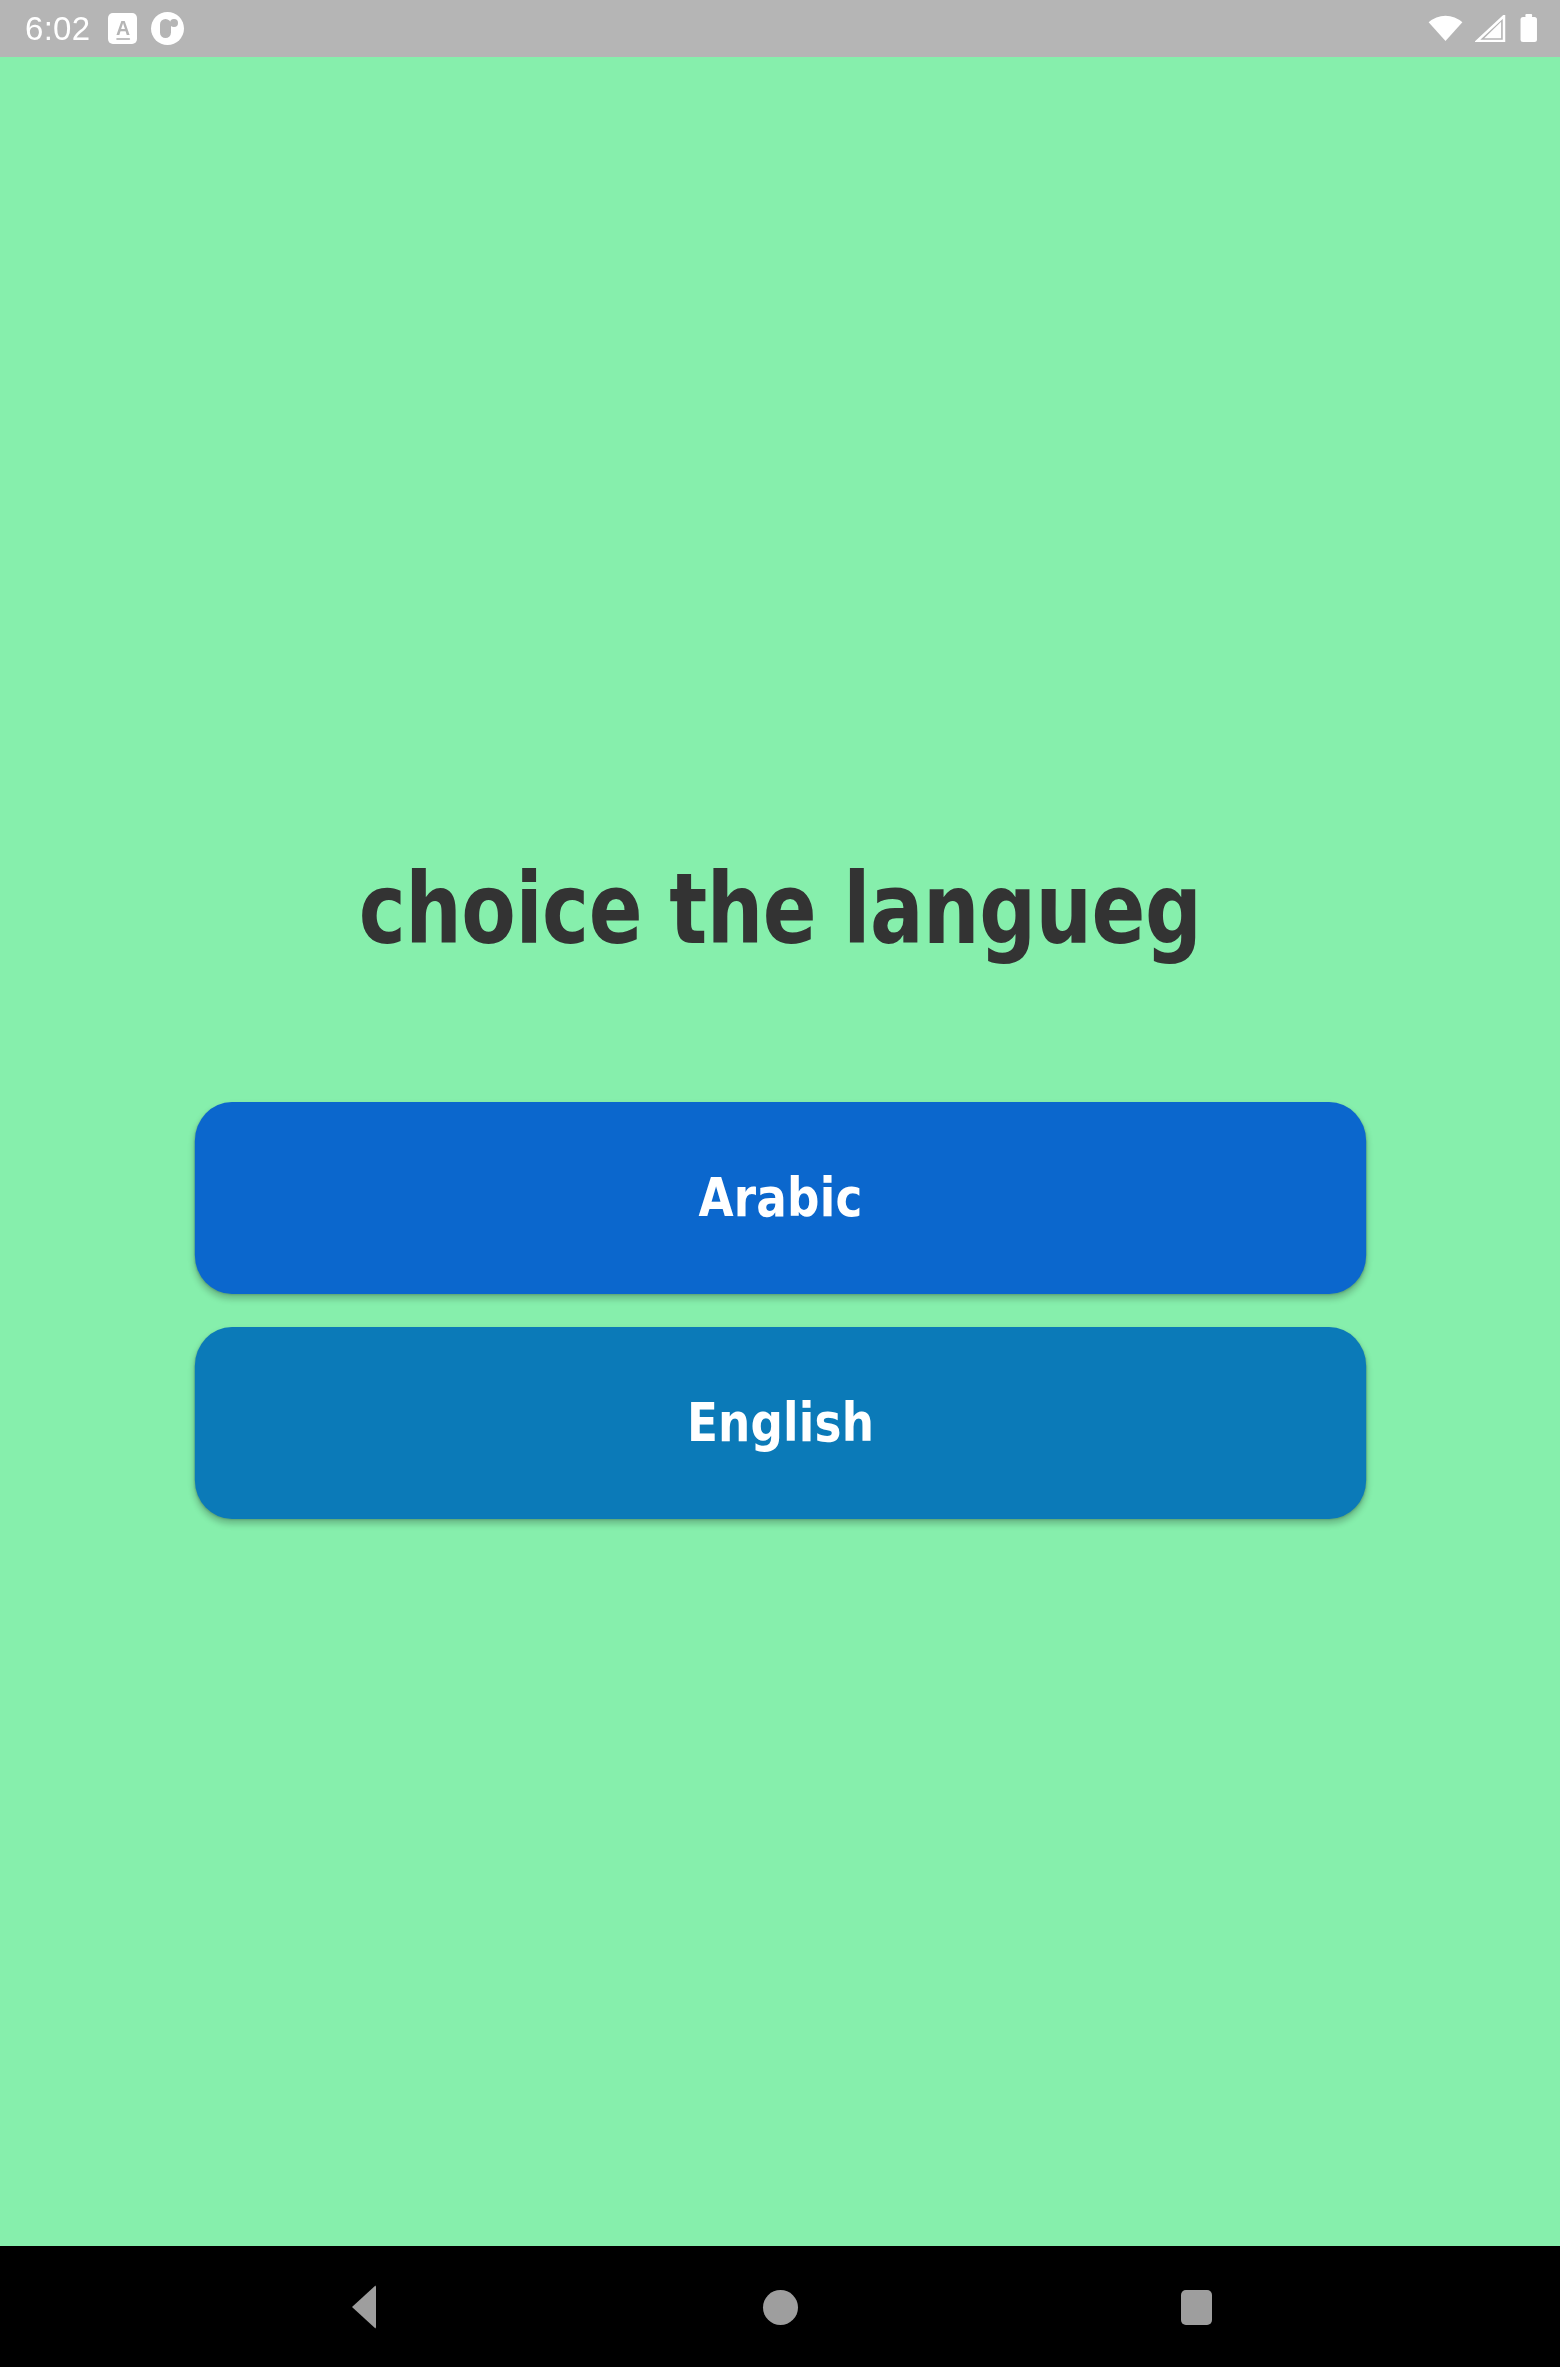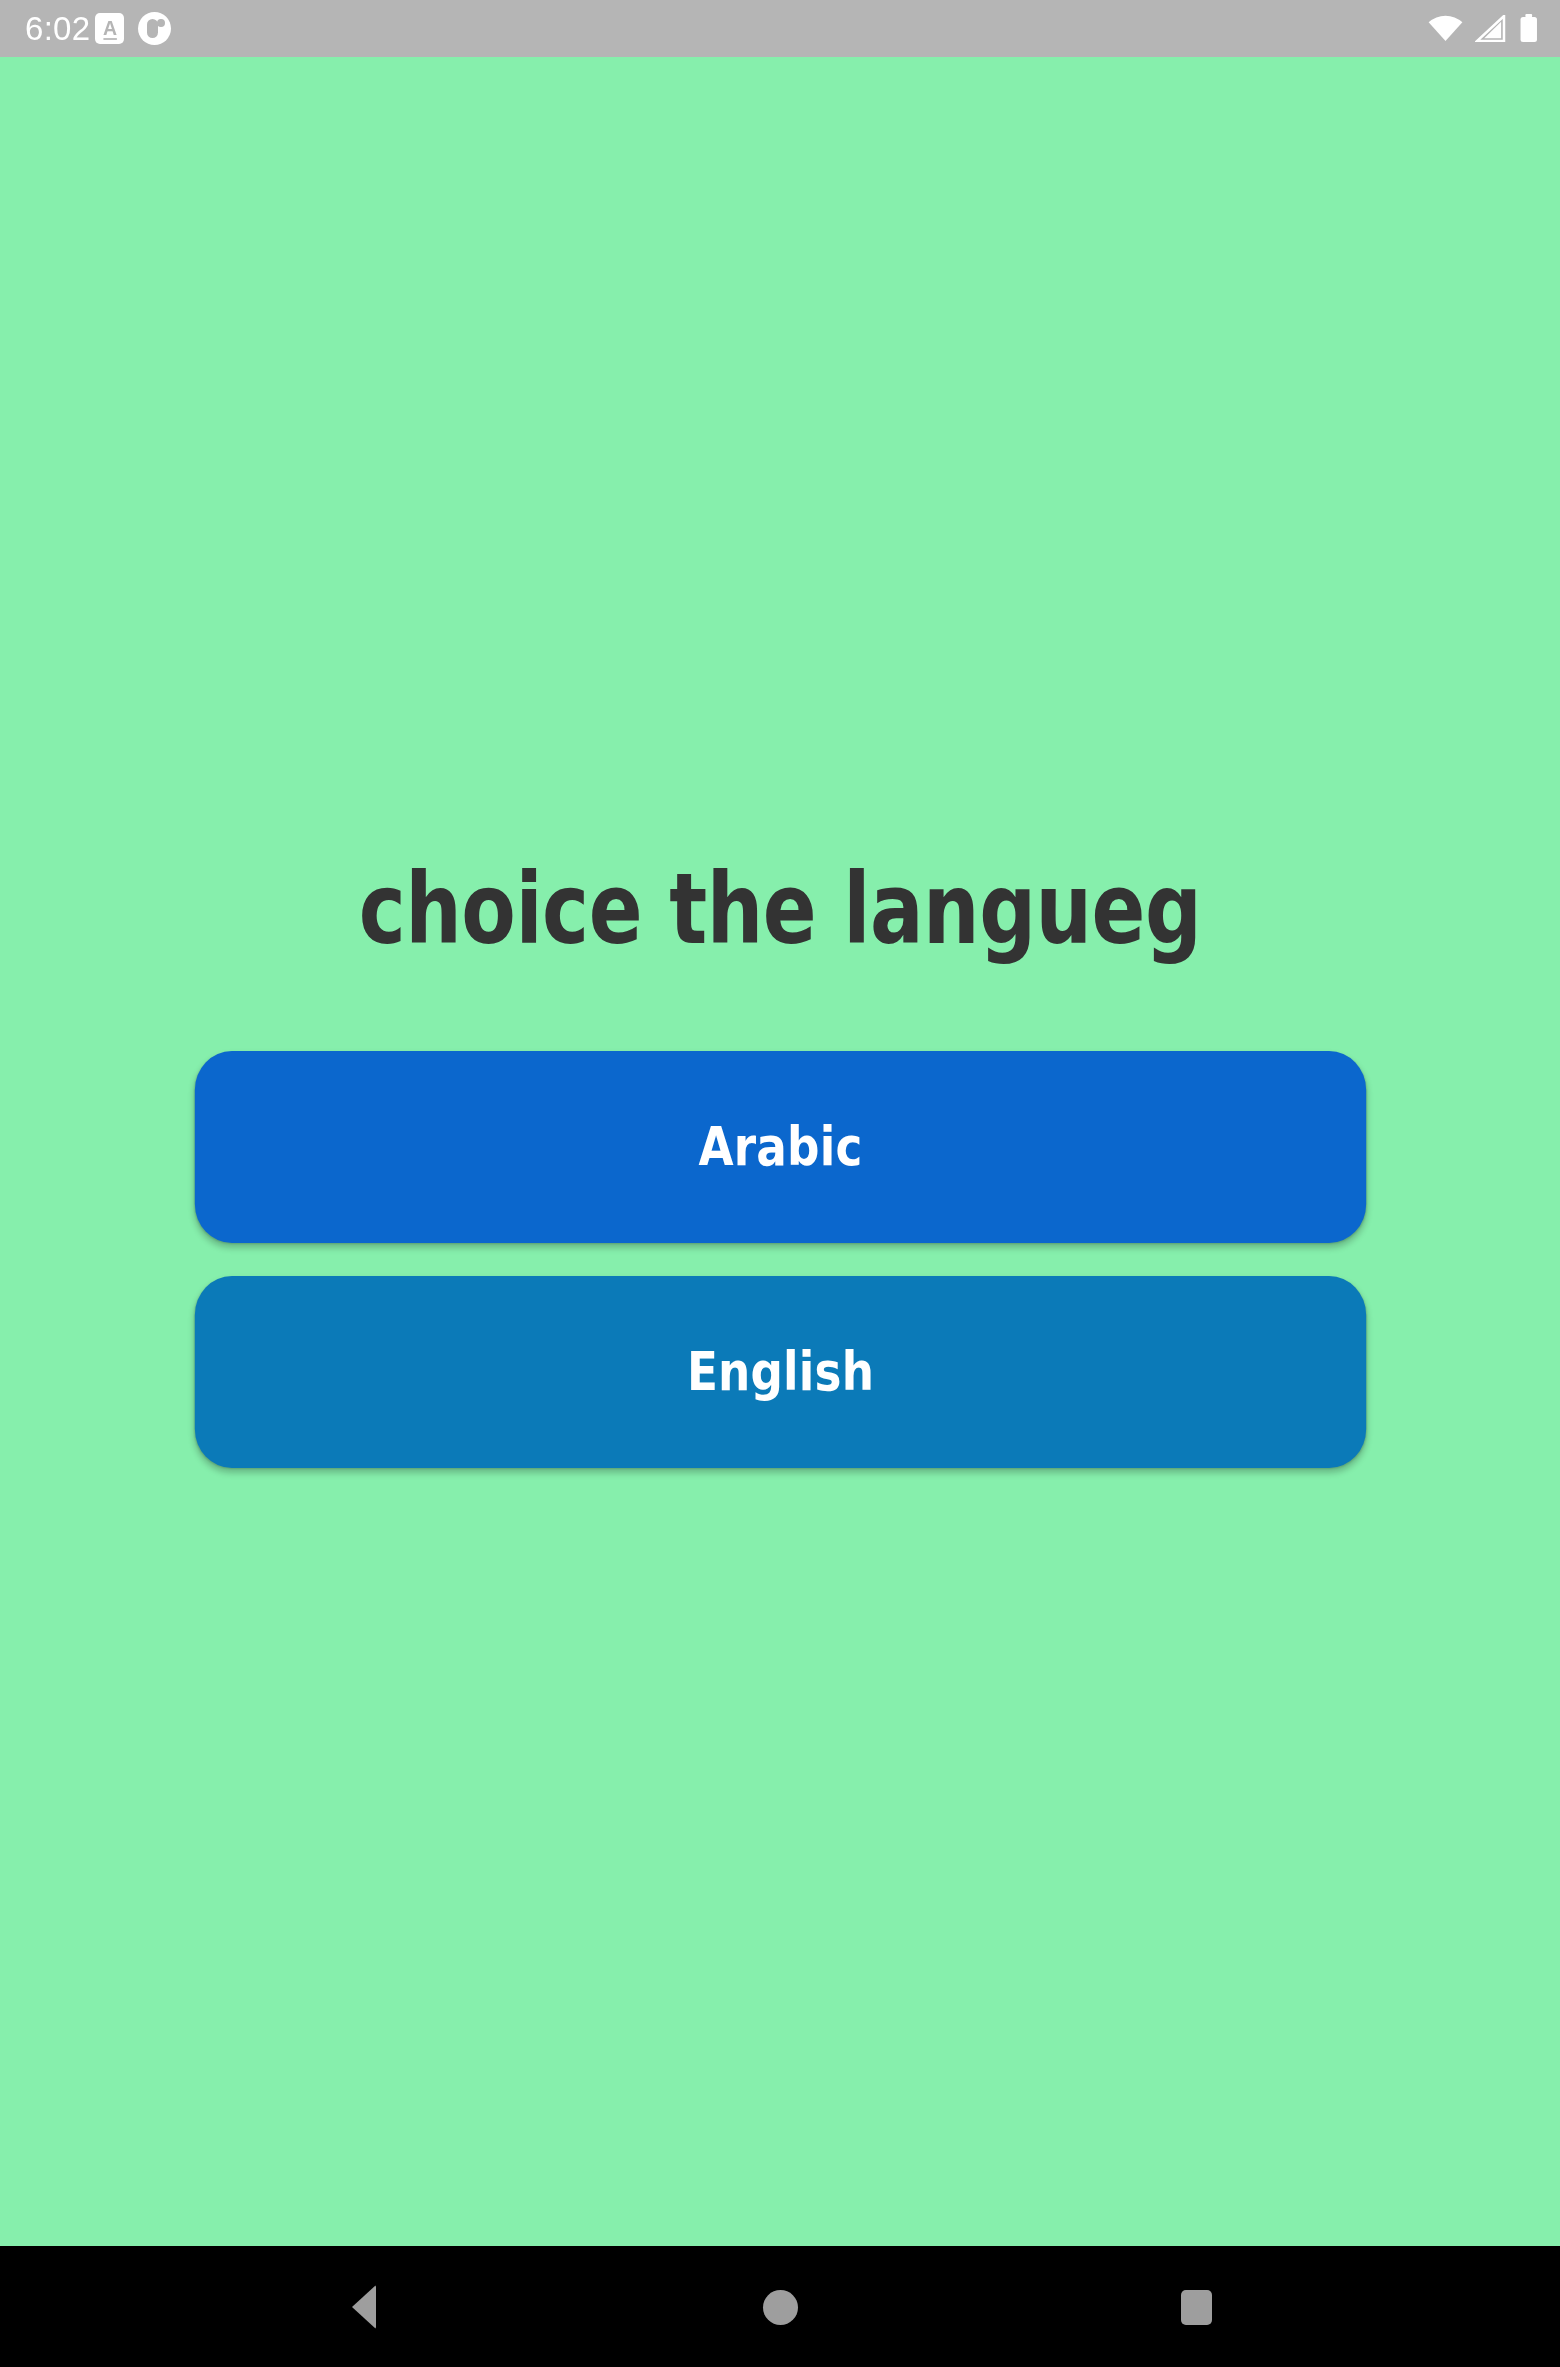--- a/index.html
+++ b/index.html
@@ -32,21 +32,21 @@
     background: #b5b5b5;
     display: flex;
     align-items: center;
     padding: 0 21.5px 0 25px;
     box-sizing: border-box;
     color: #ffffff;
   }
   .status-left {
     display: flex;
     align-items: center;
-    gap: 5px;
+    gap: 18px;
   }
   .status-clock {
     font-family: "Liberation Sans", sans-serif;
     font-size: 33px;
     line-height: 1;
     color: #ffffff;
     letter-spacing: 0.3px;
     font-weight: 400;
   }
   .status-notif-icons {
@@ -137,21 +137,21 @@
     font-weight: 700;
     color: #333333;
     letter-spacing: -0.5px;
     font-family: "DejaVu Sans Condensed", "Liberation Sans Narrow", "Liberation Sans", sans-serif;
     transform: scaleX(0.90);
     white-space: nowrap;
   }
 
   .lang-buttons {
     position: absolute;
-    top: 994px;
+    top: 1045px;
     left: 164px;
     width: 1233px;
   }
 
   .lang-button {
     display: block;
     width: 100%;
     height: 192px;
     border: none;
     border-radius: 39px;

